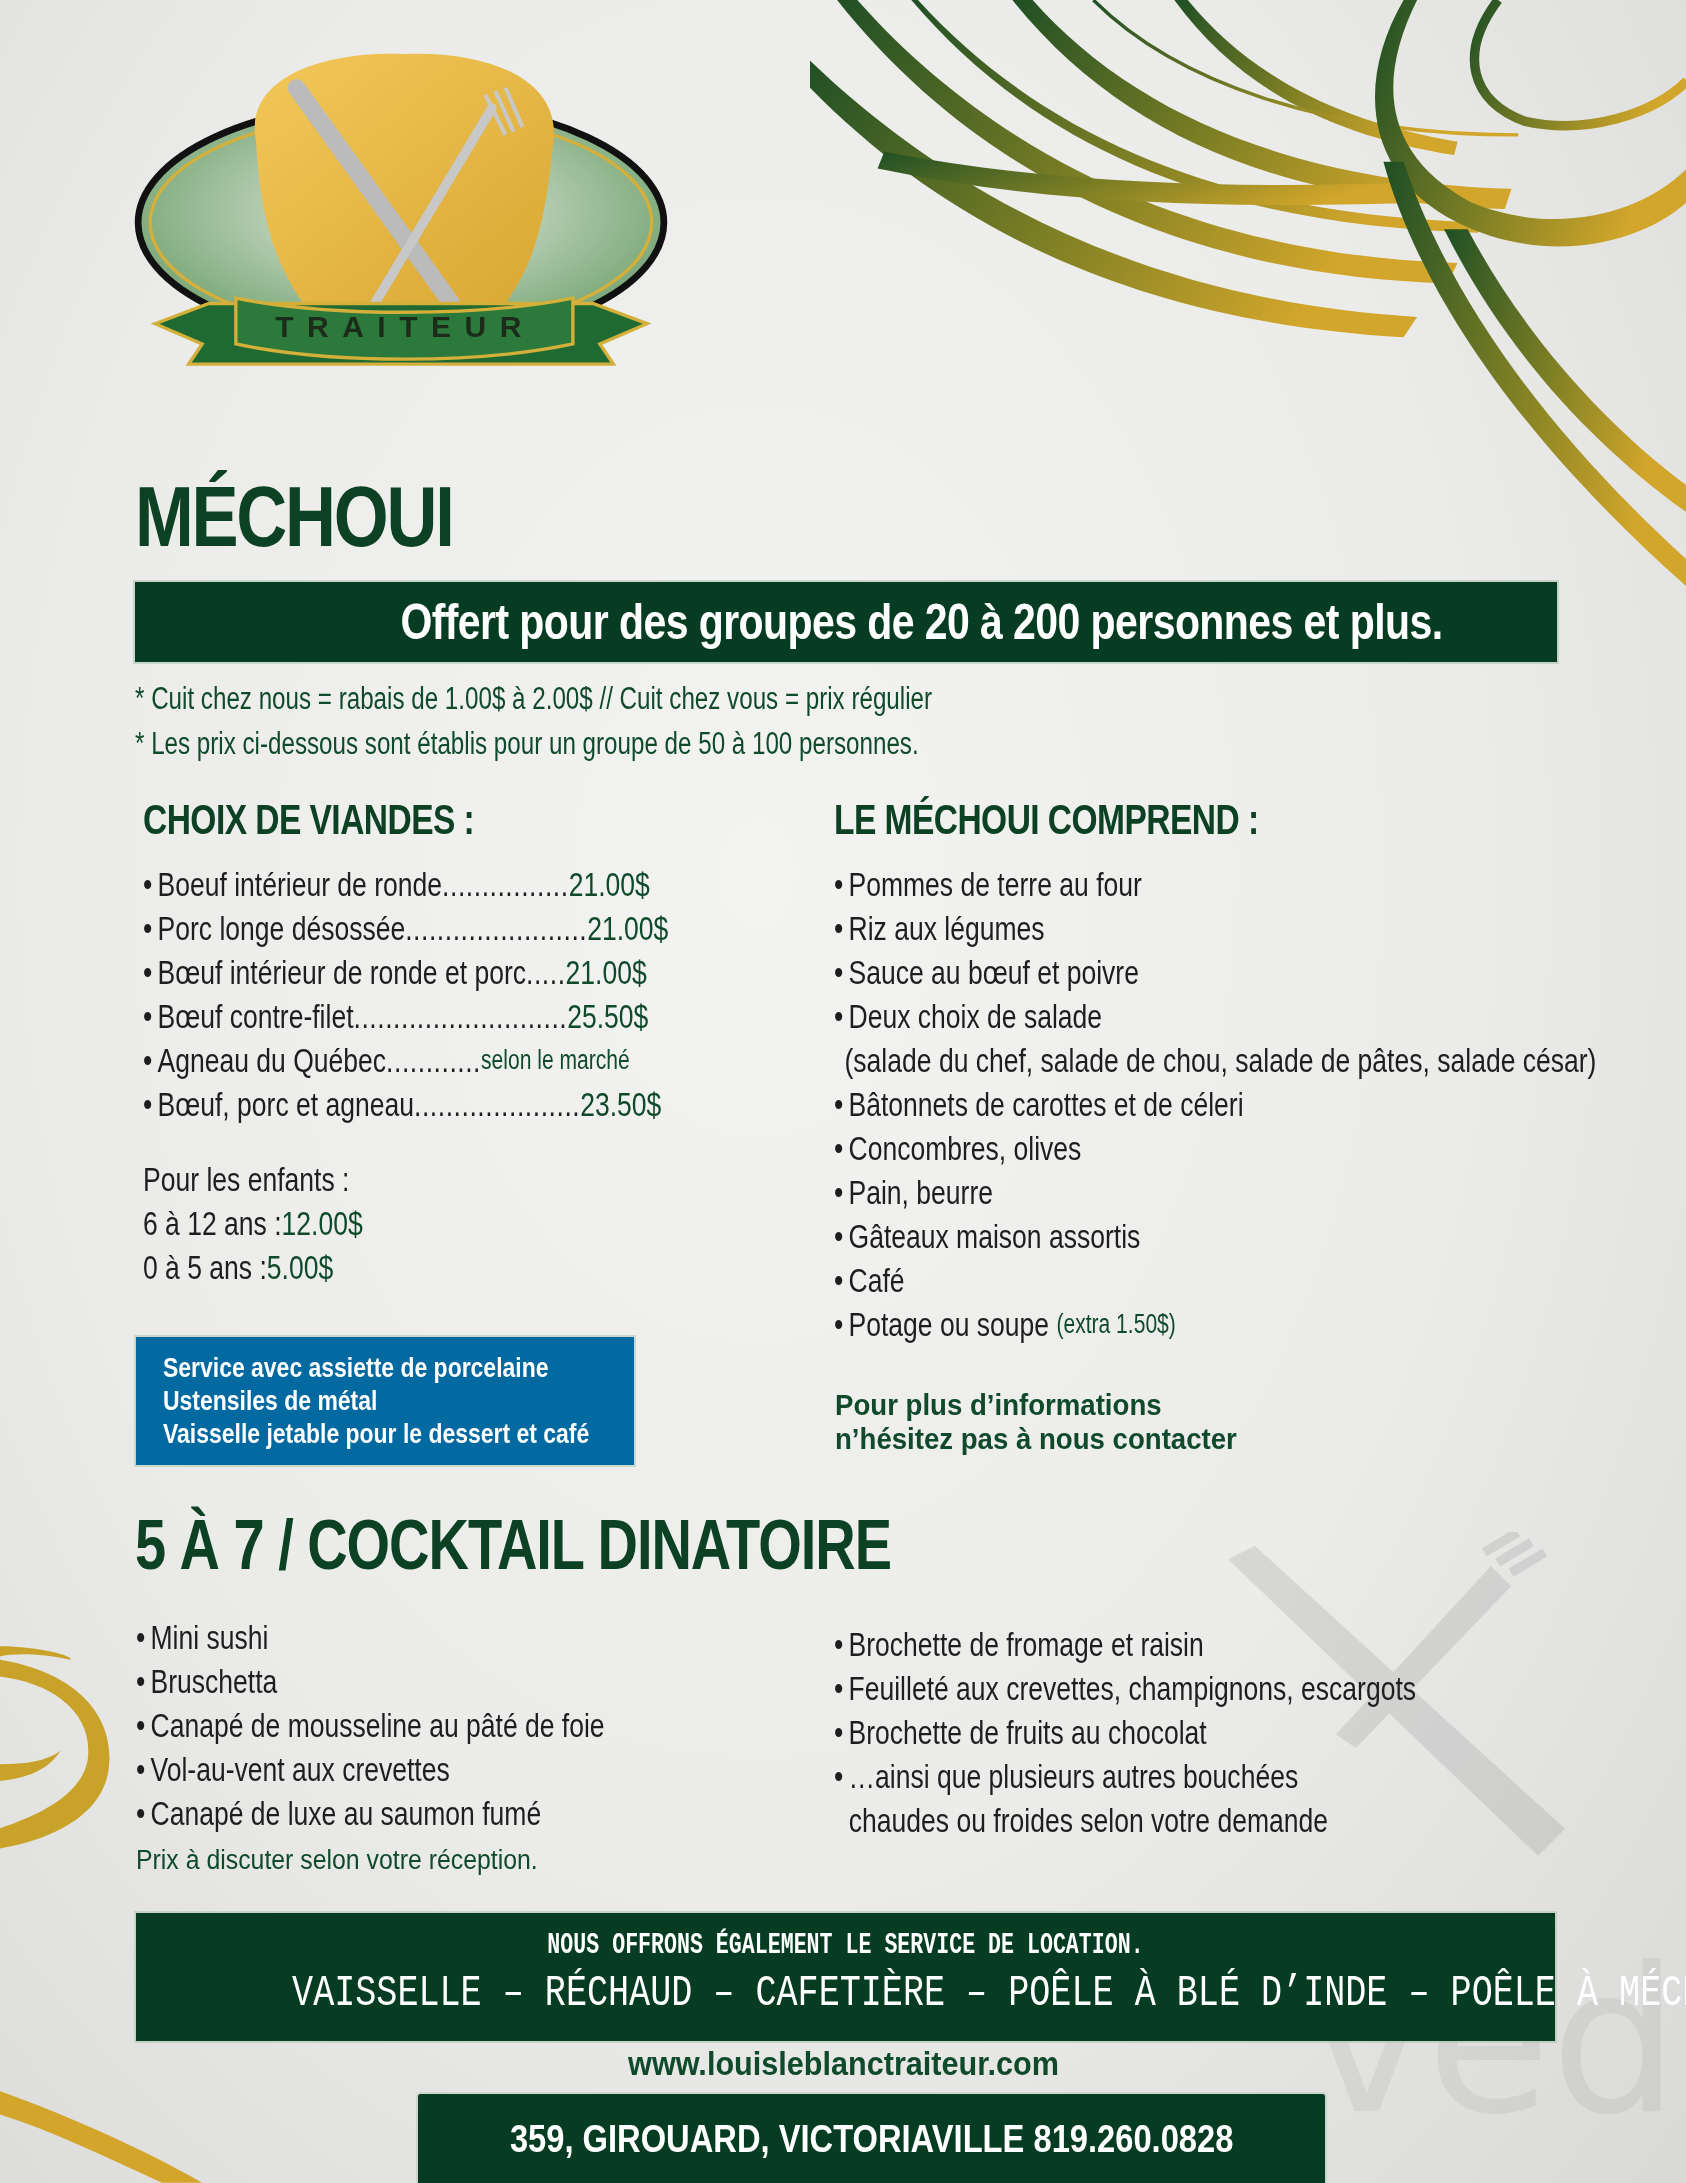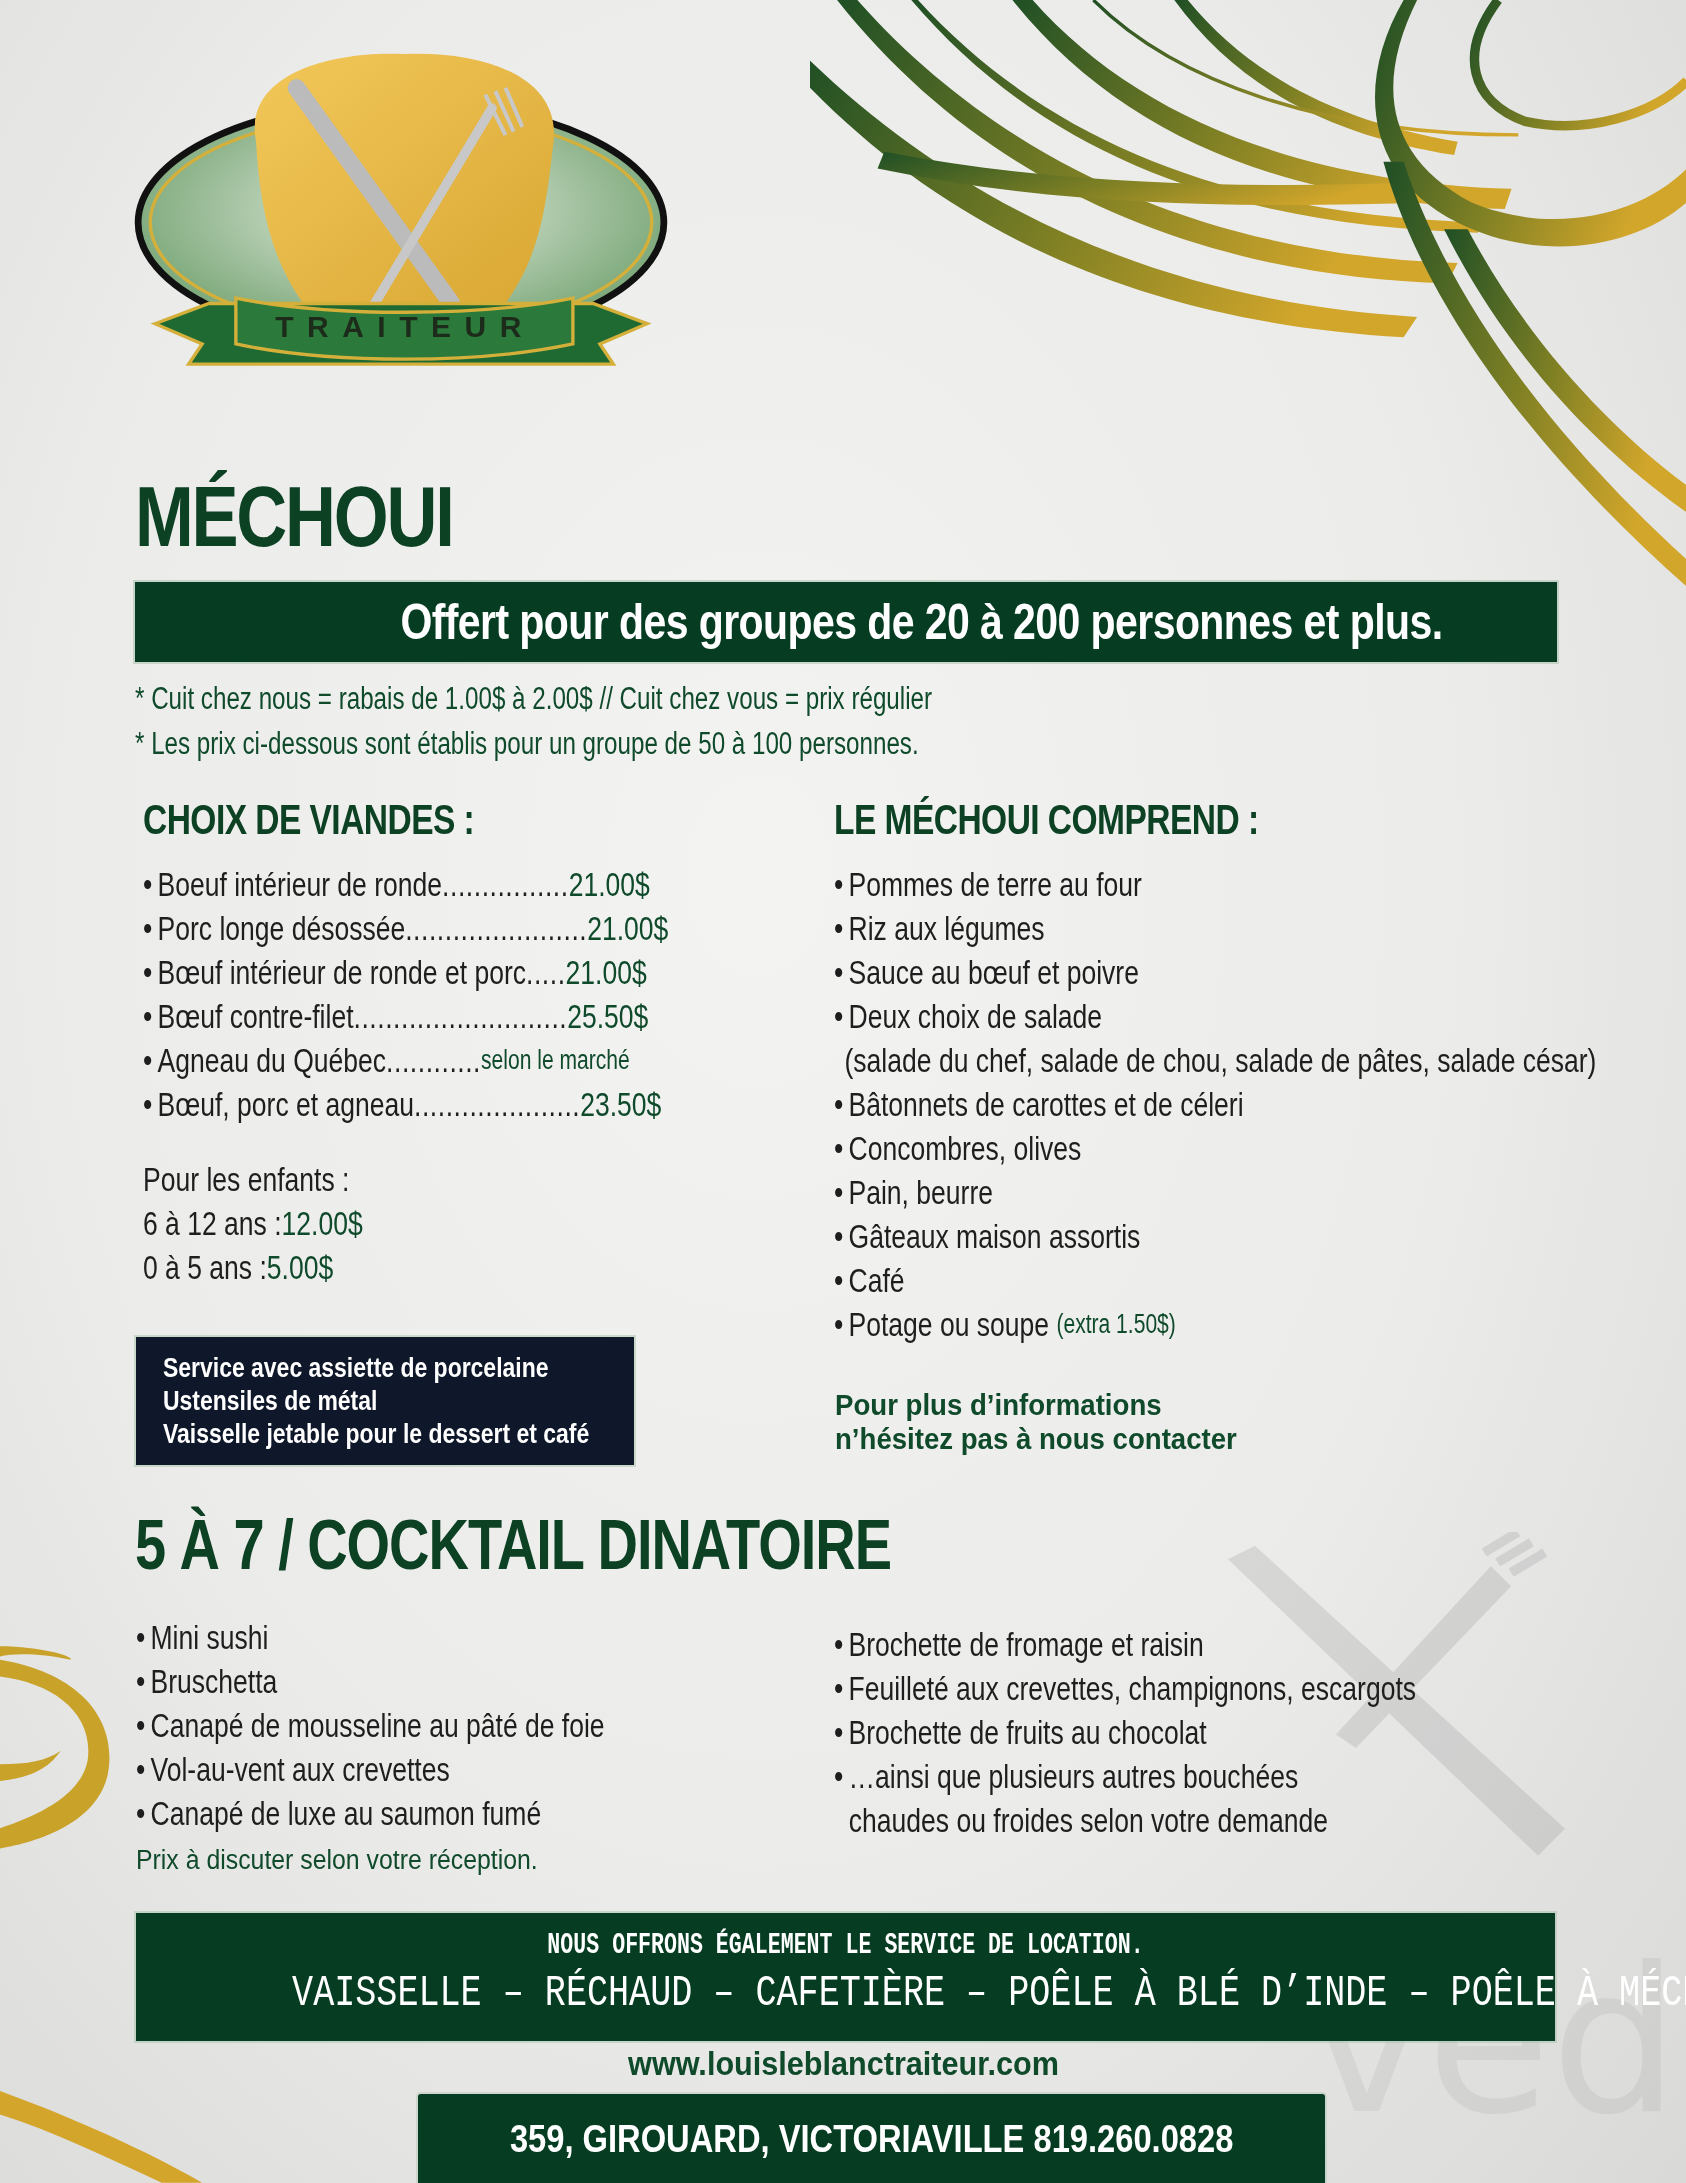--- a/index.html
+++ b/index.html
@@ -51,21 +51,21 @@
     }
     .list { font-size: 34px; line-height: 44px; white-space: nowrap;
       transform: scaleX(0.78); transform-origin: left top; color: #1e1e1e; }
     .list .row { display: flex; }
     .list .bullet { margin-right: 6.7px; }
     .price { color: #0f4a2b; }
     .price.small { font-size: 27px; line-height: 44px; }
     .dots { color: #1e1e1e; letter-spacing: 0.7px; }
 
     .service-box {
-      left: 136px; top: 1337px; width: 498px; height: 128px; background: #0f172a;
+      left: 136px; top: 1337px; width: 498px; height: 128px; background: #0369a1;
       box-shadow: 0 0 0 2px rgba(160,190,165,0.45);
     }
     .service-box .inner {
       position: absolute; left: 27px; top: 13.5px; color: #fff; font-weight: bold;
       font-size: 28px; line-height: 33px; white-space: nowrap;
       transform: scaleX(0.82); transform-origin: left top;
     }
     .contact-note {
       left: 835px; top: 1388px; font-weight: bold; font-size: 30px; line-height: 34px;
       color: #0f4a2b; white-space: nowrap; transform: scaleX(0.92); transform-origin: left top;

